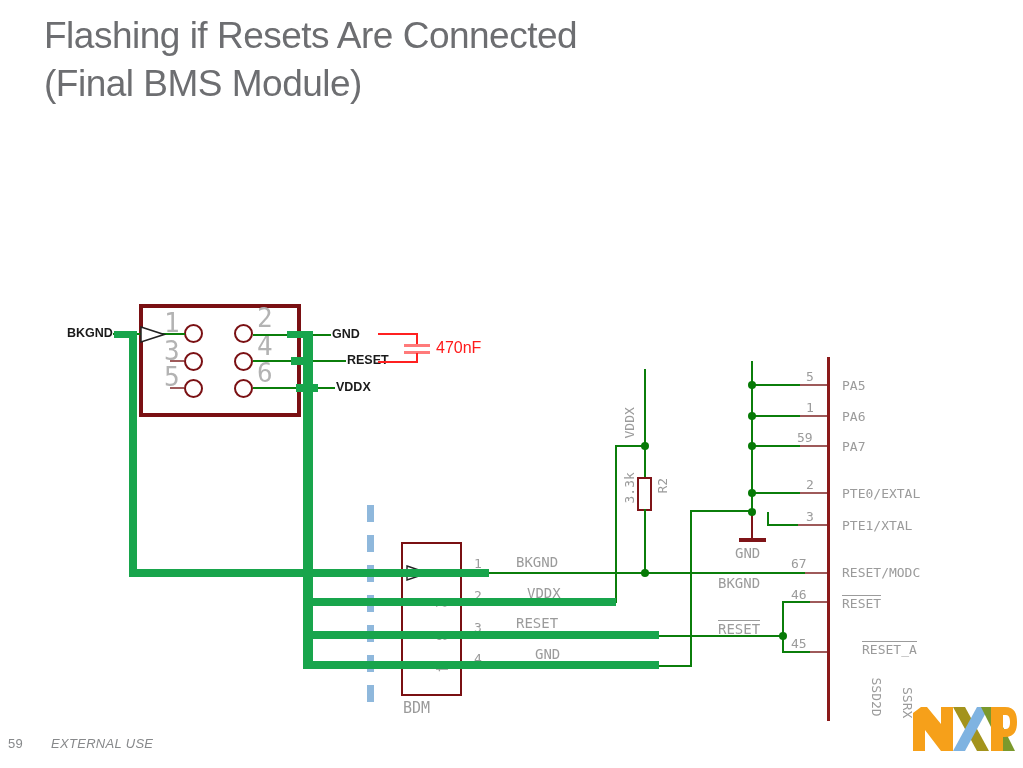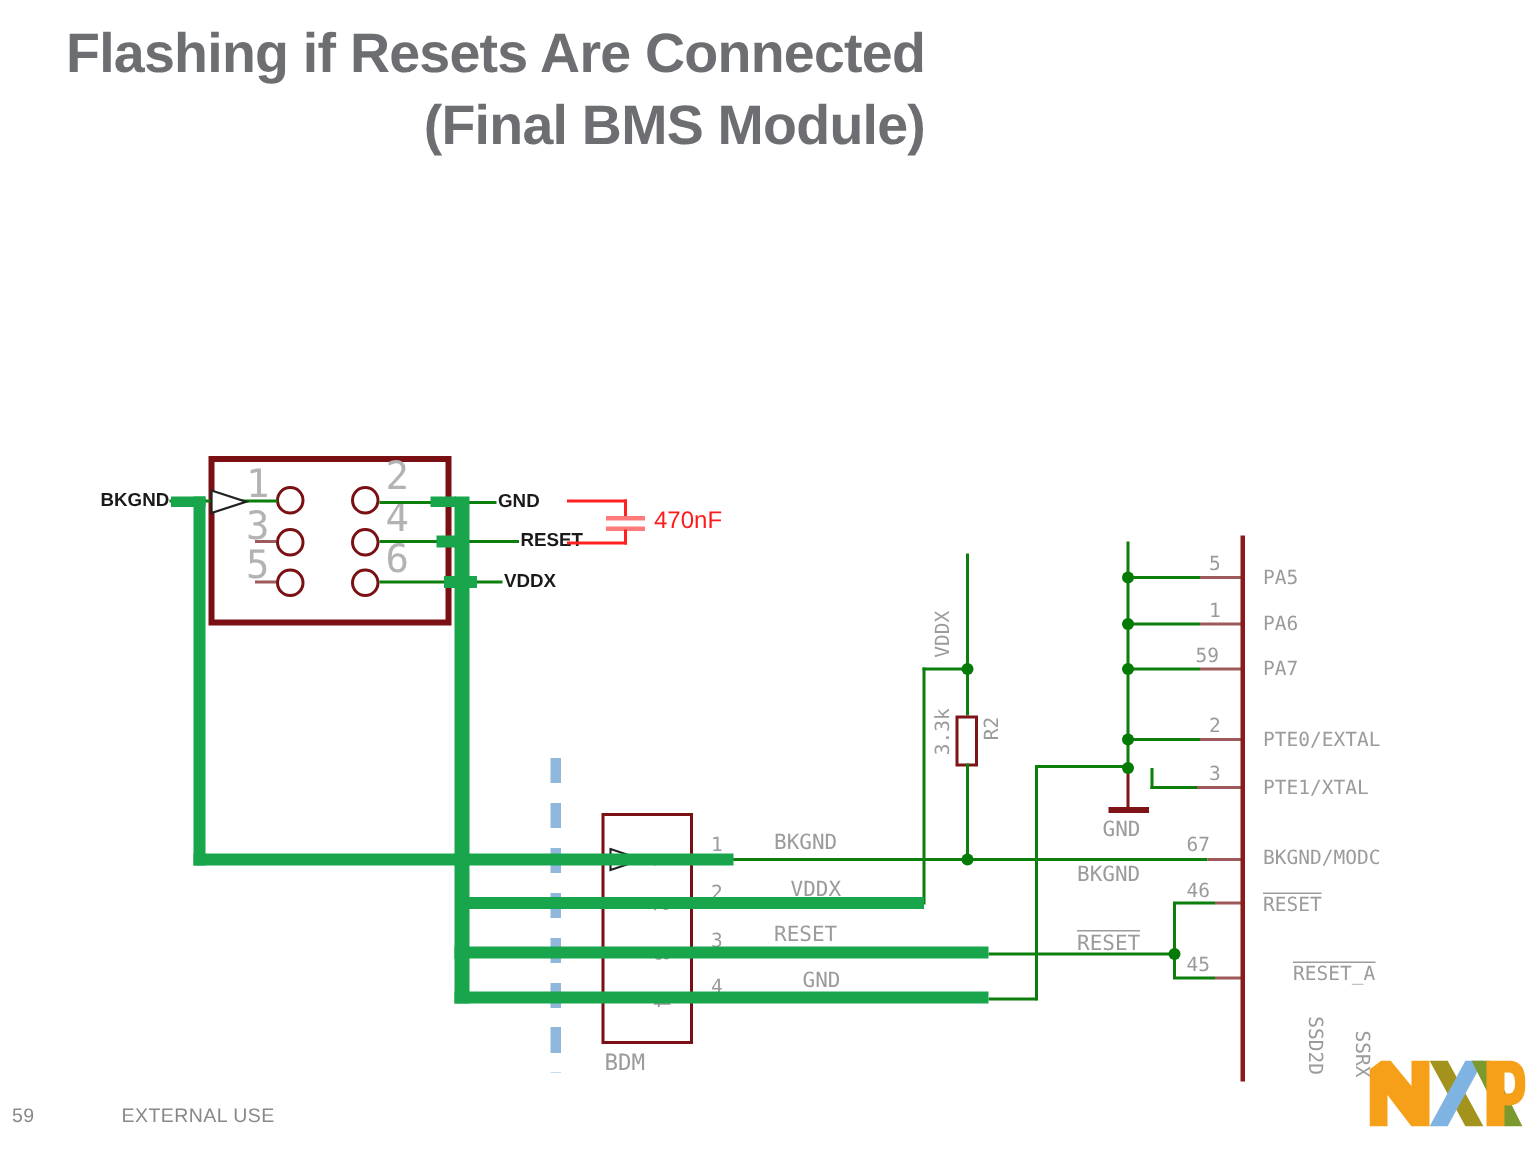--- a/index.html
+++ b/index.html
@@ -1,19 +1,19 @@
 <!DOCTYPE html>
 <html><head>
 <meta charset="utf-8">
 <style>
   html,body{margin:0;padding:0;background:#fff;}
   .slide{position:relative;width:1023px;height:768px;background:#ffffff;overflow:hidden;
          font-family:"Liberation Sans",sans-serif;}
   .a{position:absolute;}
-  .title{color:#6d6e71;font-weight:bold;font-size:37px;line-height:48px;letter-spacing:-.5px;text-align:right;}
+  .title{color:#6d6e71;font-weight:normal;font-size:37px;line-height:48px;letter-spacing:-.5px;}
   .para{font-size:16.5px;line-height:22.5px;color:#000;}
   .wt{background:#0b7e0b;}           
   .wk{background:#18a54c;}           
   .mrw{background:#9e5a5a;}          
   .cmp{background:#7f1418;}          
   .dot{width:8px;height:8px;border-radius:50%;background:#067a06;}
   .pin{width:19px;height:19px;border:2.5px solid #7a1013;border-radius:50%;background:#fff;box-sizing:border-box;}
   .g13{color:#9b9b9b;font-family:"DejaVu Sans Mono",monospace;font-size:13px;line-height:13px;white-space:nowrap;}
   .g14{color:#9b9b9b;font-family:"DejaVu Sans Mono",monospace;font-size:14px;line-height:14px;white-space:nowrap;}
   .g15{color:#9b9b9b;font-family:"DejaVu Sans Mono",monospace;font-size:15px;line-height:15px;white-space:nowrap;}
@@ -162,21 +162,21 @@
   <div class="a g13" style="left:806px;top:510px;">3</div>
   <div class="a g13" style="left:791px;top:557px;">67</div>
   <div class="a g13" style="left:791px;top:588px;">46</div>
   <div class="a g13" style="left:791px;top:637px;">45</div>
 
   <div class="a g13" style="left:842px;top:379px;">PA5</div>
   <div class="a g13" style="left:842px;top:410px;">PA6</div>
   <div class="a g13" style="left:842px;top:440px;">PA7</div>
   <div class="a g13" style="left:842px;top:487px;">PTE0/EXTAL</div>
   <div class="a g13" style="left:842px;top:519px;">PTE1/XTAL</div>
-  <div class="a g13" style="left:842px;top:566px;">BKGND/MODC</div>
+  <div class="a g13" style="left:842px;top:566px;">RESET/MODC</div>
   <div class="a g13" style="left:842px;top:595px;"><span class="ovl">RESET</span></div>
   <div class="a g13" style="left:862px;top:641px;"><span class="ovl">RESET_A</span></div>
 
   <div class="a g14" style="left:718px;top:576px;">BKGND</div>
   <div class="a g14" style="left:718px;top:620px;"><span class="ovl">RESET</span></div>
 
   <div class="a g13 rotcw" style="left:854px;top:693px;width:44px;transform-origin:center;">SSD2D</div>
   <div class="a g13 rotcw" style="left:890px;top:698px;width:35px;transform-origin:center;">SSRX</div>
 
   <div class="a wk" style="left:114px;top:331px;width:23px;height:7px;"></div>
@@ -193,15 +193,15 @@
   <svg class="a" style="left:913px;top:707px;" width="104" height="44" viewBox="0 0 104 44" aria-label="NXP">
     <polygon points="0,44 0,6 8,0 14,0 28,17 28,0 40,0 40,44 28,44 12,23 12,44" fill="#f6a01a"></polygon>
     <polygon points="40,0 52,0 76,44 64,44" fill="#a3931c"></polygon>
     <polygon points="64,0 76,0 52,44 40,44" fill="#7fb3e1"></polygon>
     <polygon points="68,0 80,0 102,44 90,44" fill="#7b992c"></polygon>
     <path fill-rule="evenodd" fill="#f6a01a" d="M78,0 L92,0 C102,0 104,7 104,15 C104,23 102,30 92,30 L90,30 L90,44 L78,44 Z
          M90,8 L93,8 C96,8 97,11 97,15 C97,19 96,22 93,22 L90,22 Z"></path>
   </svg>
 
   <div class="a foot" style="left:8px;top:737px;">59</div>
-  <div class="a foot" style="left:81px;top:737px;">EXTERNAL USE</div>
+  <div class="a foot" style="left:51px;top:737px;font-style:italic;">EXTERNAL USE</div>
 
 </div>
 
 </body></html>

